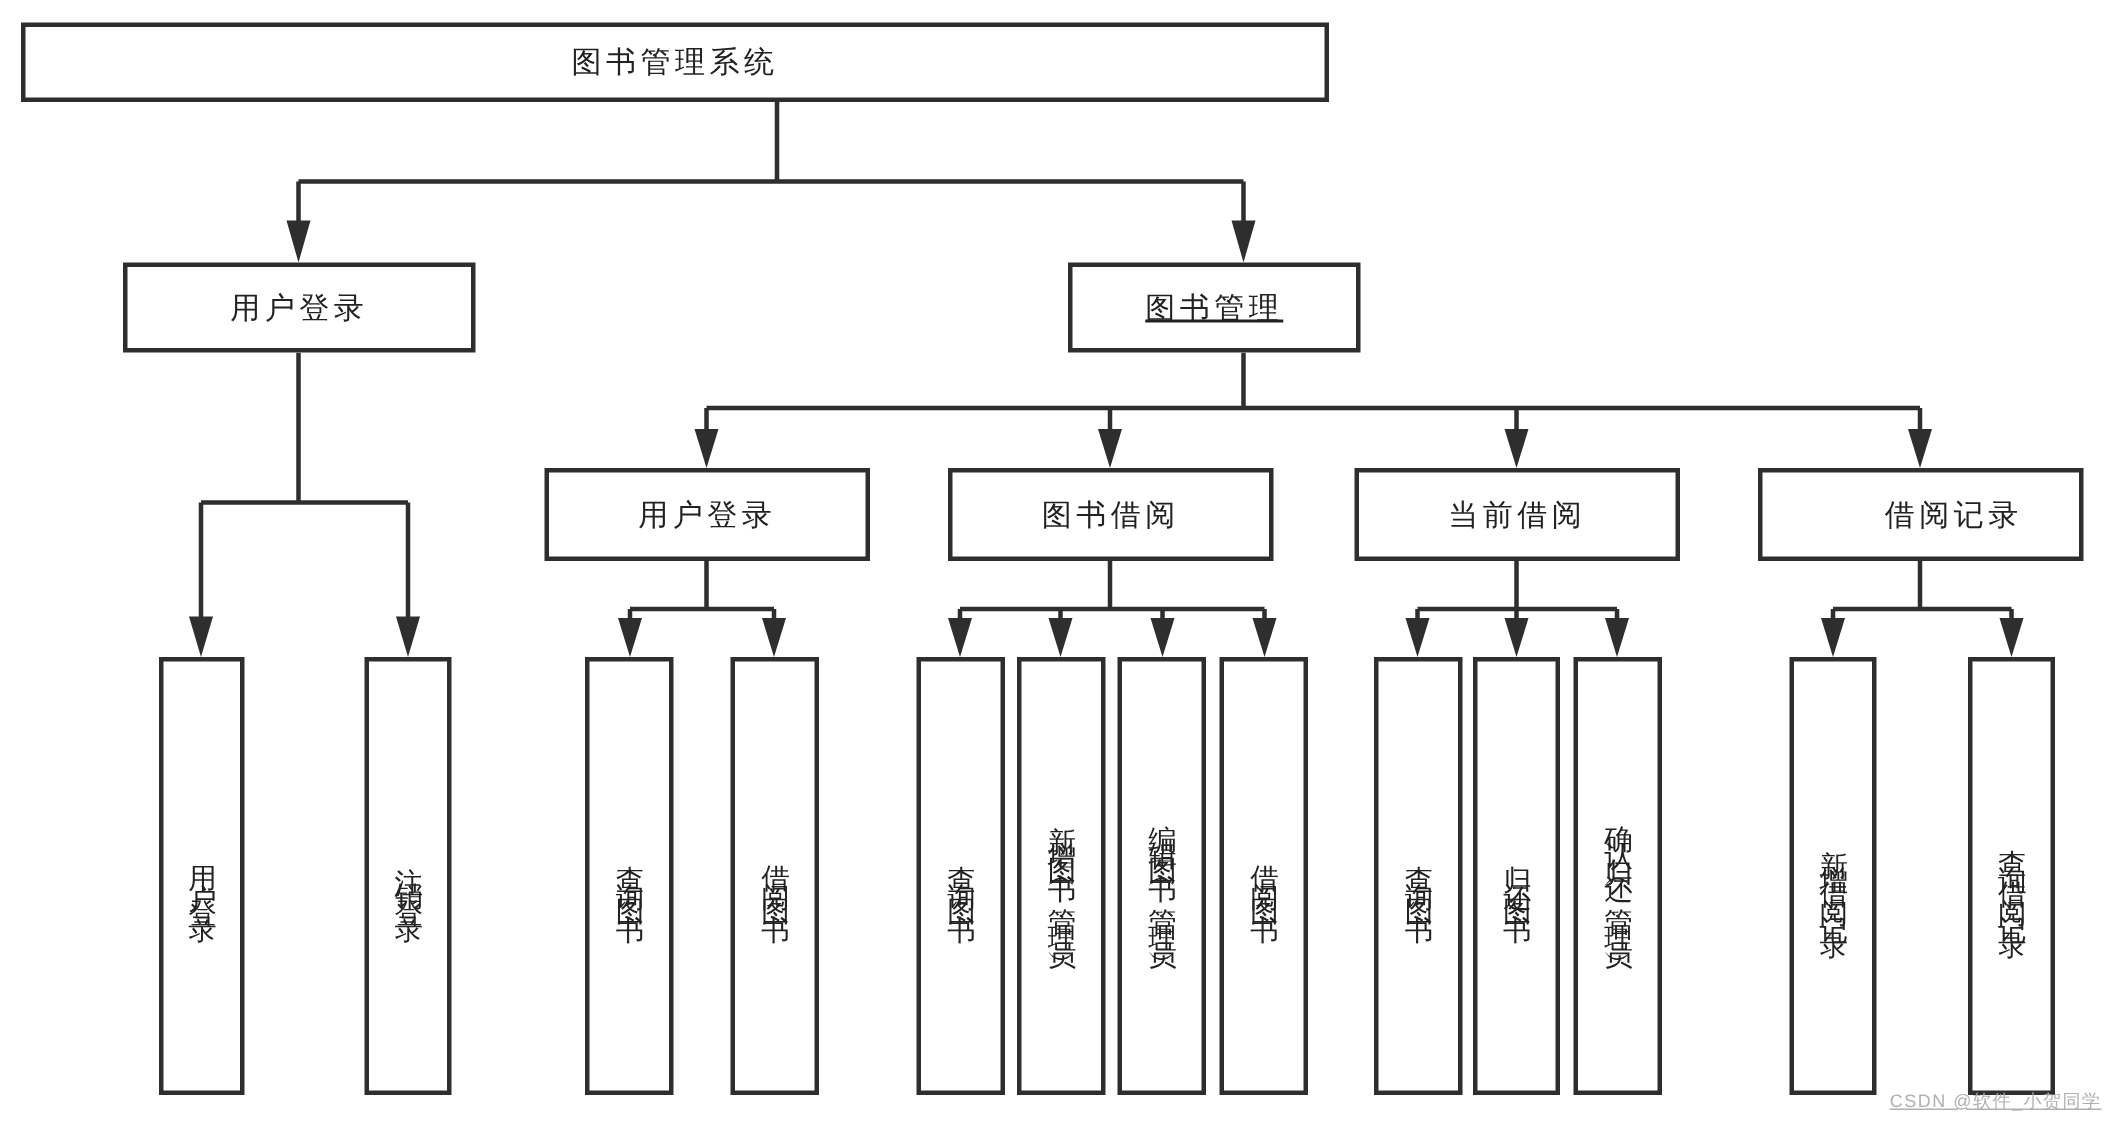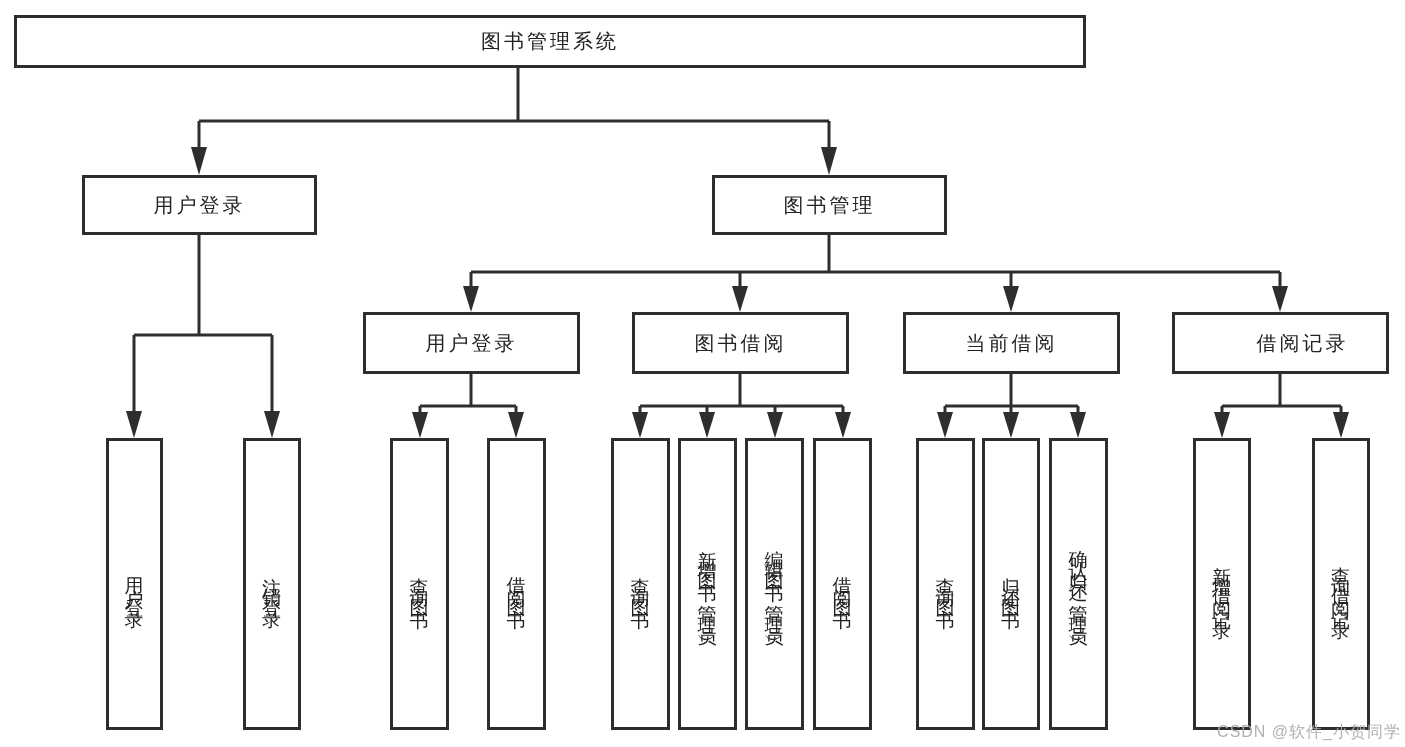--- a/index.html
+++ b/index.html
@@ -42,24 +42,24 @@
   }
   .vnode .label {
     writing-mode: vertical-rl;
     text-orientation: mixed;
     font-size: 19px;
     letter-spacing: 11px;
     line-height: 1;
     color: #222222;
   }
   
-  .n-root   { left: 14px;   top: 15px;  width: 1072px; height: 53px; }
+  .n-root   { left: 14px;   top: 15px;  width: 872px; height: 53px; }
   
   .n-login  { left: 82px;   top: 175px; width: 235px;  height: 60px; }
-  .n-mgmt   { left: 712px;  top: 175px; width: 235px;  height: 60px; }
+  .n-mgmt   { left: 712px;  top: 175px; width: 195px;  height: 60px; text-decoration: underline; }
   
   .n-l3-0   { left: 363px;  top: 312px; width: 217px;  height: 62px; }
   .n-l3-1   { left: 632px;  top: 312px; width: 217px;  height: 62px; }
   .n-l3-2   { left: 903px;  top: 312px; width: 217px;  height: 62px; }
   .n-l3-3   { left: 1172px; top: 312px; width: 217px;  height: 62px; padding-left: 44px; }
   
   .vnode    { top: 438px; height: 292px; }
   .n-a1 { left: 106px;  width: 57px; }
   .n-a2 { left: 243px;  width: 58px; }
   .n-b1 { left: 390px;  width: 59px; }
@@ -71,24 +71,25 @@
   .n-d1 { left: 916px;  width: 59px; }
   .n-d2 { left: 982px;  width: 58px; }
   .n-d3 { left: 1049px; width: 59px; }
   .n-e1 { left: 1193px; width: 58px; }
   .n-e2 { left: 1312px; width: 58px; }
   .watermark {
     position: absolute;
     right: 4px;
     bottom: 4px;
     z-index: 5;
-    font-size: 16px;
+    font-size: 12px;
     color: rgba(172, 172, 172, 0.95);
     letter-spacing: 1px;
     white-space: nowrap;
+    text-decoration: underline;
   }
 </style>
 </head>
 <body>
 
 <div class="canvas">
 
   <svg class="connector-layer" viewBox="0 0 1405 747" xmlns="http://www.w3.org/2000/svg">
     <g stroke="#2e2e2e" stroke-width="3" fill="none">
 

